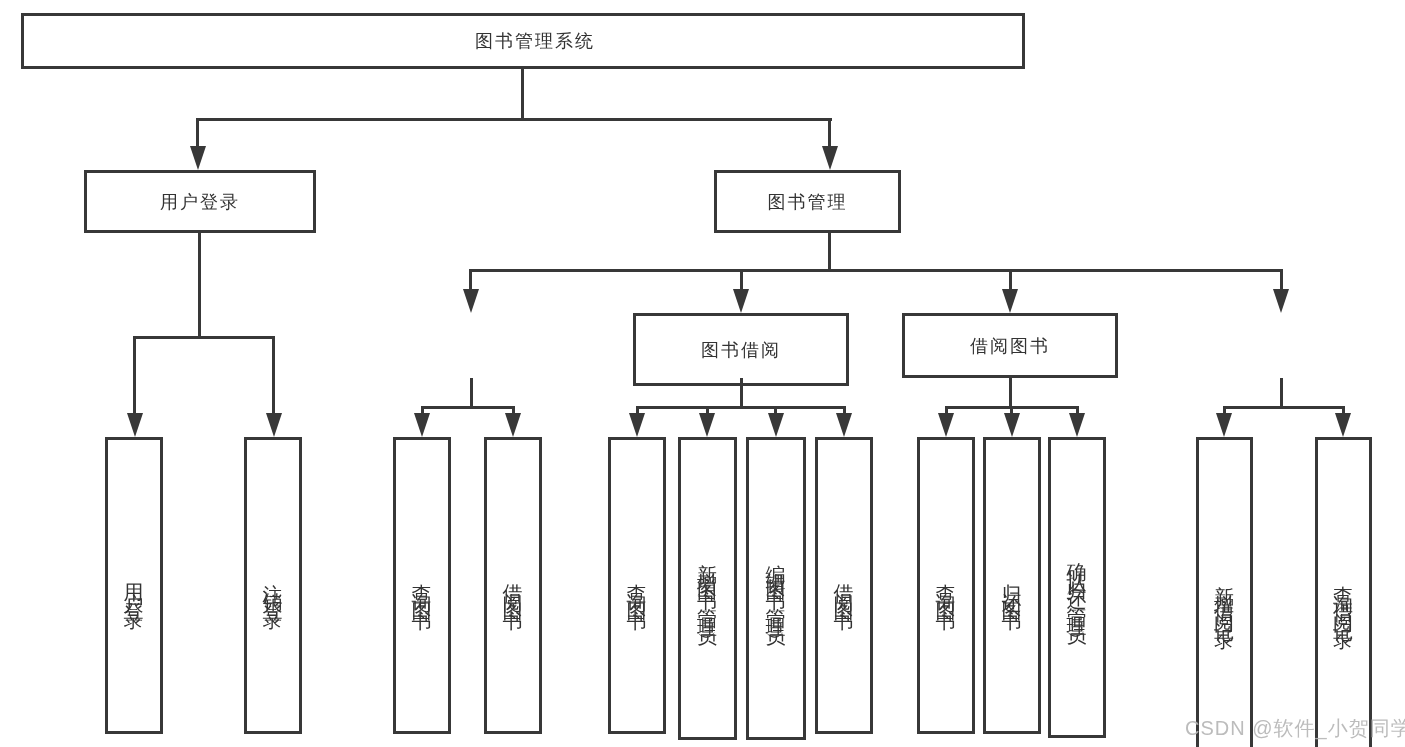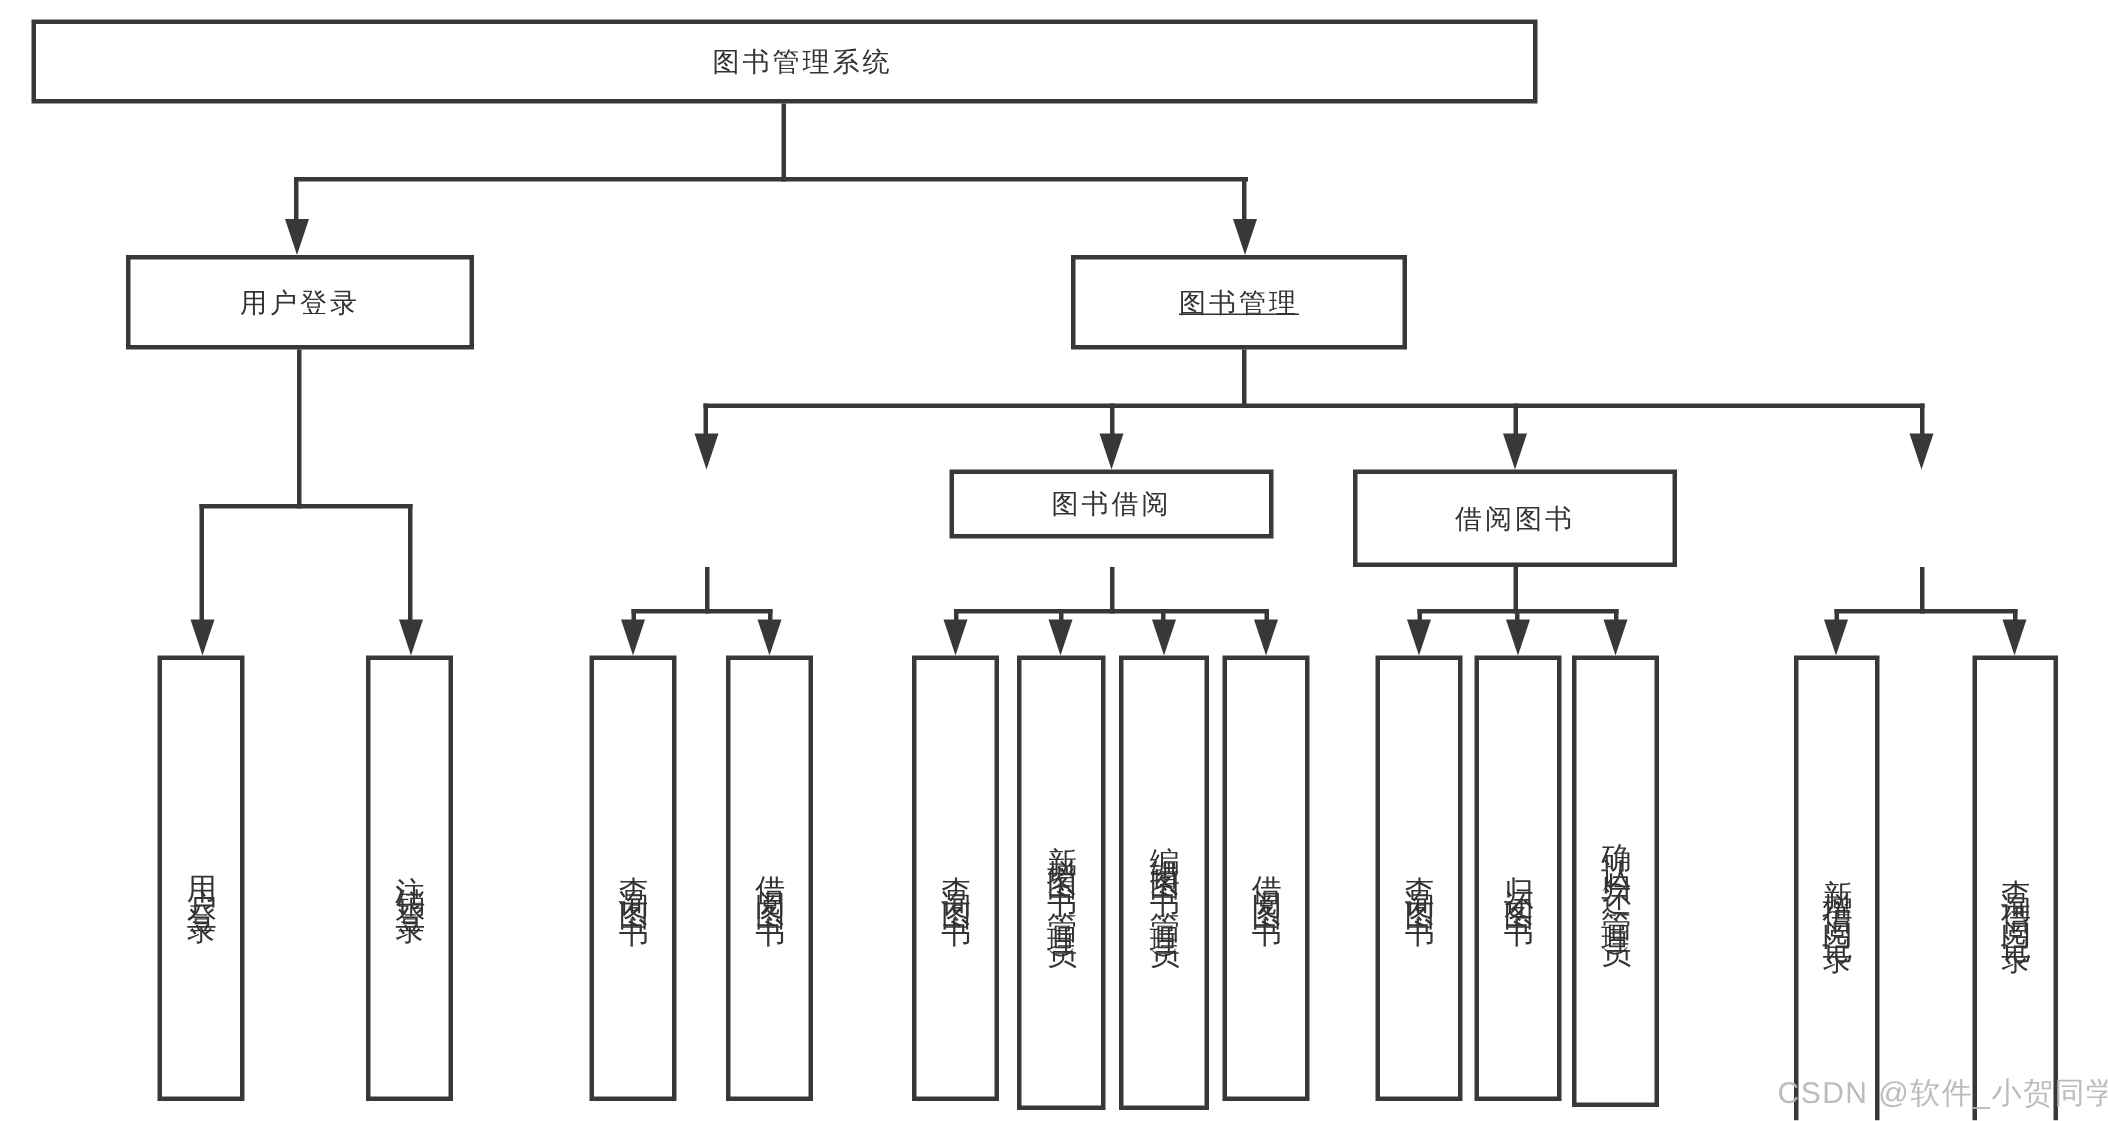--- a/index.html
+++ b/index.html
@@ -61,41 +61,41 @@
   <div class="box" style="left:21px;top:13px;width:1004px;height:56px;padding-left:24px;">图书管理系统</div>
 
   <div class="vl" style="left:521px;top:69px;height:52px;"></div>
   <div class="hl" style="left:196px;top:118px;width:636px;"></div>
   <div class="vl" style="left:196px;top:118px;height:31px;"></div>
   <div class="ar" style="left:190px;top:146px;"></div>
   <div class="vl" style="left:828px;top:118px;height:31px;"></div>
   <div class="ar" style="left:822px;top:146px;"></div>
 
   <div class="box" style="left:84px;top:170px;width:232px;height:63px;">用户登录</div>
-  <div class="box" style="left:714px;top:170px;width:224px;height:63px;text-decoration:underline;">图书管理</div>
+  <div class="box" style="left:714px;top:170px;width:187px;height:63px;">图书管理</div>
 
   <div class="vl" style="left:198px;top:233px;height:106px;"></div>
   <div class="hl" style="left:133px;top:336px;width:142px;"></div>
   <div class="vl" style="left:133px;top:336px;height:80px;"></div>
   <div class="ar" style="left:127px;top:413px;"></div>
   <div class="vl" style="left:272px;top:336px;height:80px;"></div>
   <div class="ar" style="left:266px;top:413px;"></div>
 
   <div class="vl" style="left:828px;top:233px;height:39px;"></div>
   <div class="hl" style="left:469px;top:269px;width:814px;"></div>
   <div class="vl" style="left:469px;top:269px;height:23px;"></div>
   <div class="ar" style="left:463px;top:289px;"></div>
   <div class="vl" style="left:740px;top:269px;height:23px;"></div>
   <div class="ar" style="left:733px;top:289px;"></div>
   <div class="vl" style="left:1009px;top:269px;height:23px;"></div>
   <div class="ar" style="left:1002px;top:289px;"></div>
   <div class="vl" style="left:1280px;top:269px;height:23px;"></div>
   <div class="ar" style="left:1273px;top:289px;"></div>
 
-  <div class="box" style="left:633px;top:313px;width:216px;height:46px;">图书借阅</div>
+  <div class="box" style="left:633px;top:313px;width:216px;height:73px;">图书借阅</div>
   <div class="box" style="left:902px;top:313px;width:216px;height:65px;">借阅图书</div>
 
   <div class="vl" style="left:470px;top:378px;height:31px;"></div>
   <div class="hl" style="left:421px;top:406px;width:94px;"></div>
   <div class="vl" style="left:421px;top:406px;height:10px;"></div>
   <div class="ar" style="left:414px;top:413px;"></div>
   <div class="vl" style="left:512px;top:406px;height:10px;"></div>
   <div class="ar" style="left:505px;top:413px;"></div>
 
   <div class="vl" style="left:740px;top:378px;height:31px;"></div>

